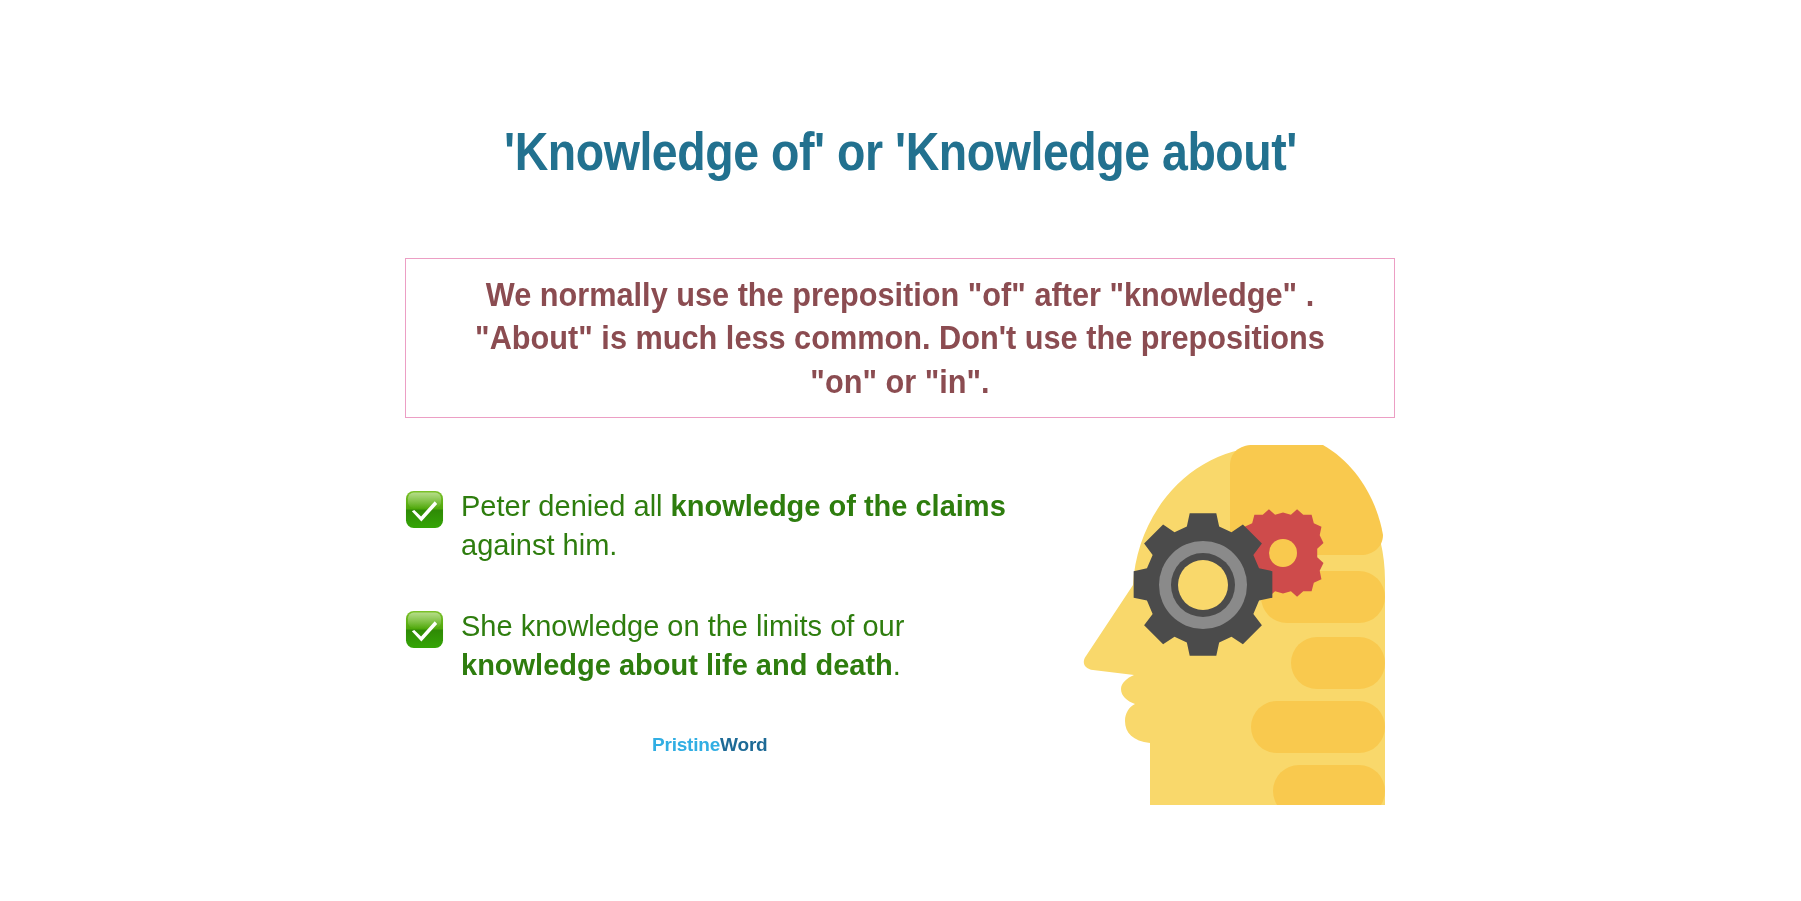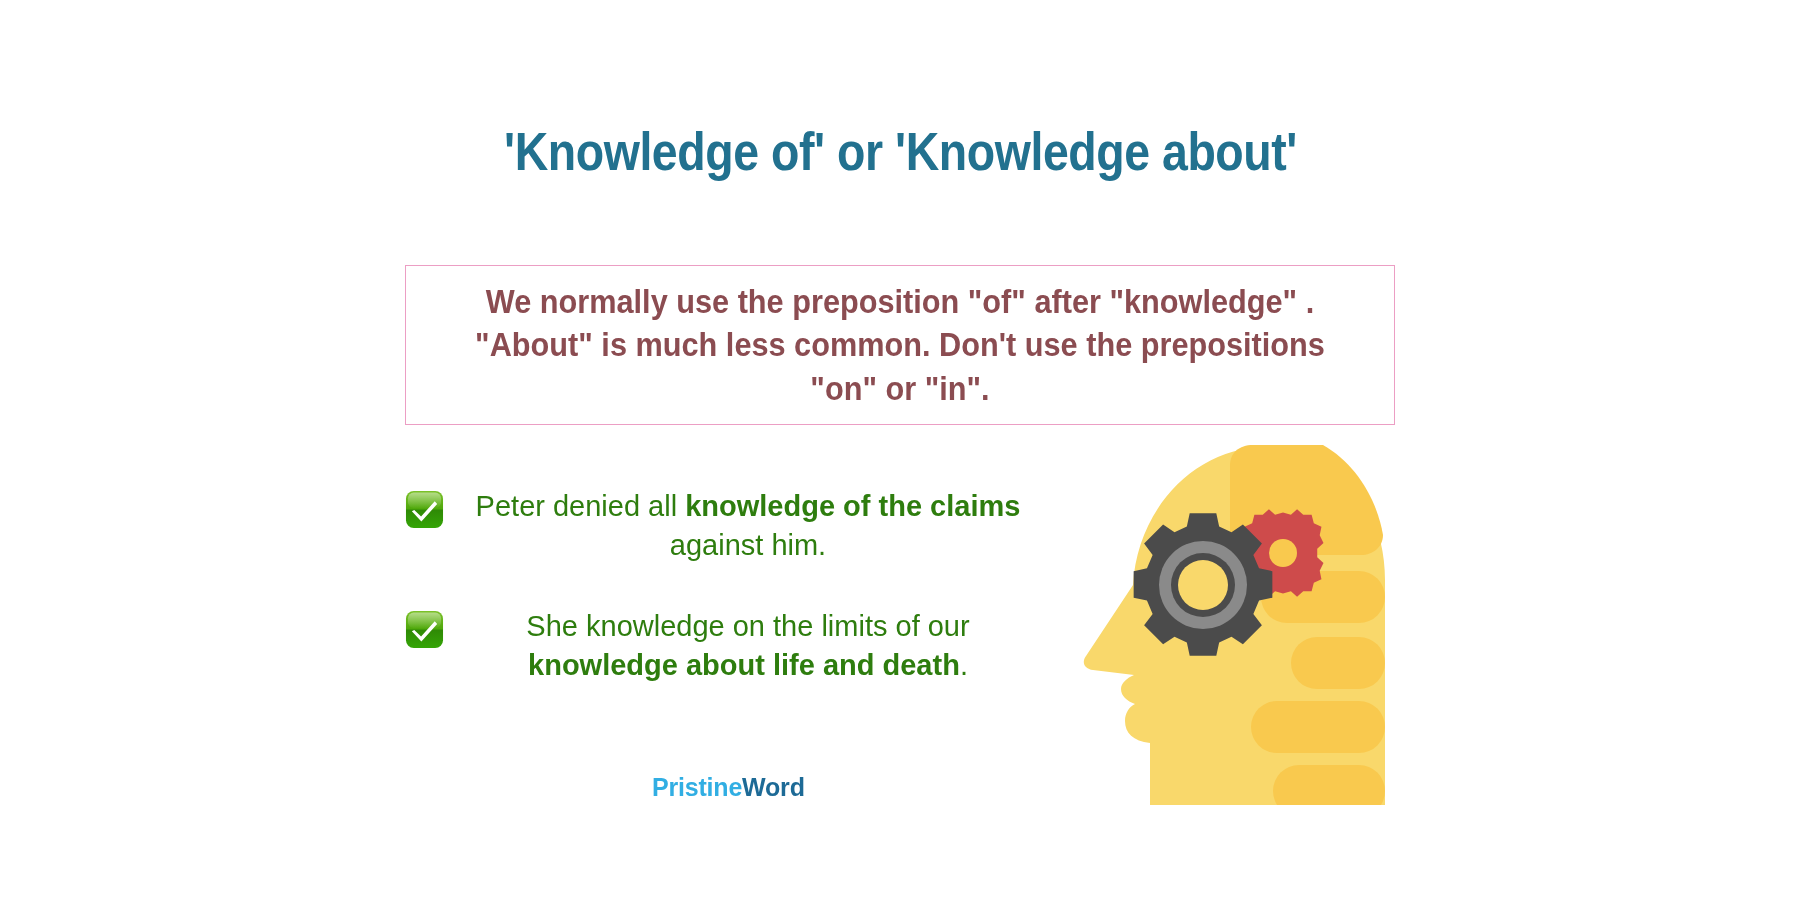--- a/index.html
+++ b/index.html
@@ -30,21 +30,21 @@
     color: #22718F;
     transform: scaleX(0.86);
     transform-origin: center center;
     white-space: nowrap;
   }
 
   
   #rule-box {
     position: absolute;
     left: 405px;
-    top: 265px;
+    top: 258px;
     width: 990px;
     height: 160px;
     box-sizing: border-box;
     border: 1.5px solid #EC9EC4;
     background: #ffffff;
     display: flex;
     align-items: center;
     justify-content: center;
     padding: 4px 16px;
   }
@@ -63,21 +63,20 @@
   #examples {
     position: absolute;
     left: 405px;
     top: 487px;
     width: 630px;
   }
   .example-row {
     display: flex;
     align-items: flex-start;
     margin-bottom: 42px;
-    text-align: center;
   }
   .check-icon {
     flex: 0 0 auto;
     width: 39px;
     height: 39px;
     margin-right: 17px;
     margin-top: 3px;
   }
   .example-text {
     font-family: "Liberation Sans", sans-serif;
@@ -88,23 +87,23 @@
   }
   .example-text b {
     font-weight: 700;
     color: #2E7D0E;
   }
 
   
   #brand-logo {
     position: absolute;
     left: 652px;
-    top: 773px;
+    top: 734px;
     font-family: "Liberation Sans", sans-serif;
-    font-size: 25px;
+    font-size: 19px;
     font-weight: 700;
     white-space: nowrap;
     letter-spacing: -0.2px;
   }
   #brand-part-1 { color: #31AEE3; }
   #brand-part-2 { color: #1D6A96; }
 
   
   #head-illustration {
     position: absolute;

